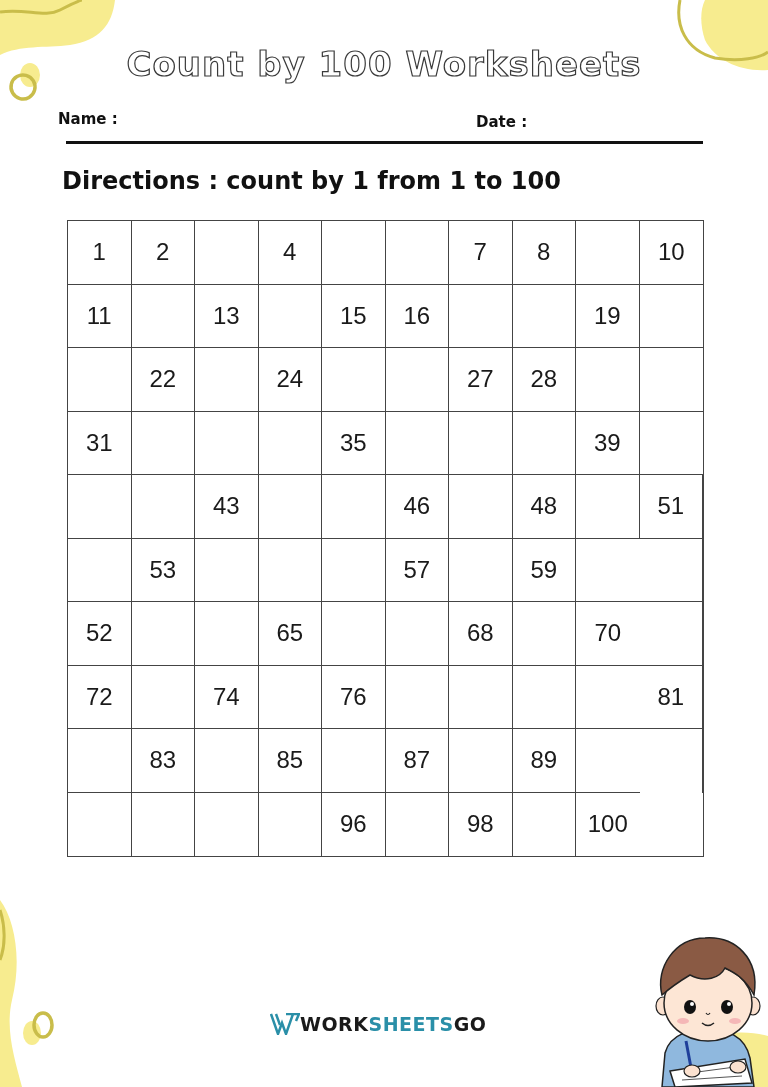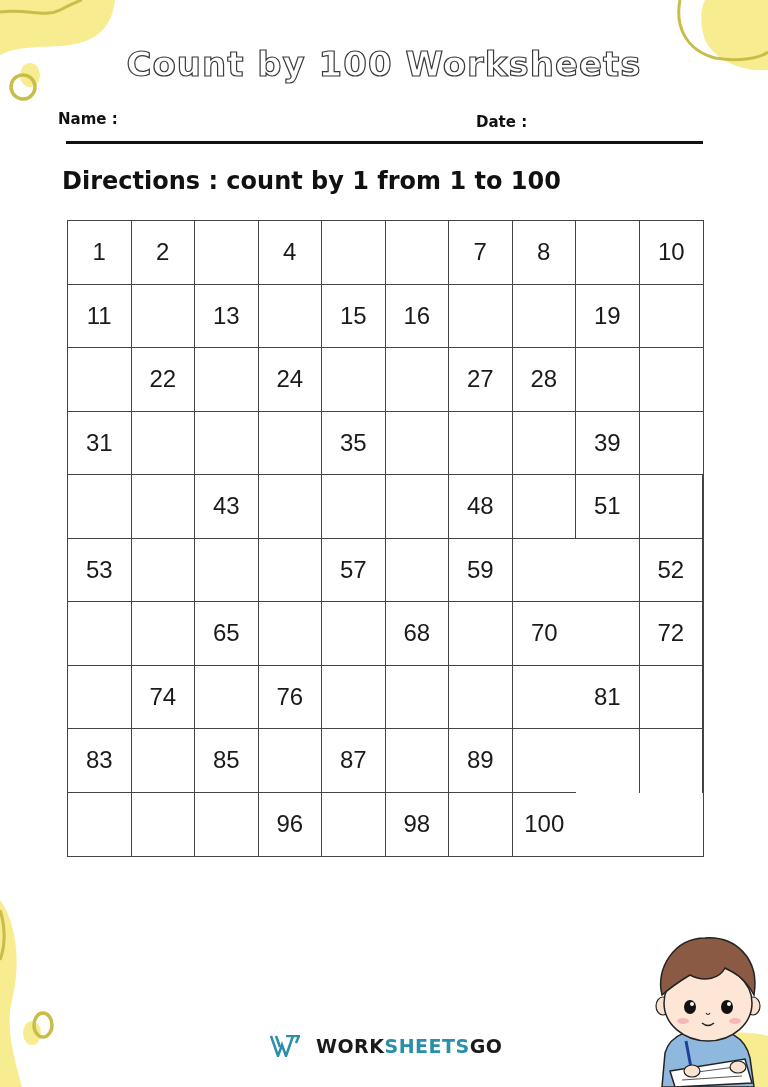--- a/index.html
+++ b/index.html
@@ -18,21 +18,21 @@
     display:grid; grid-template-columns:repeat(10, 1fr); grid-template-rows:repeat(10, 1fr);
     border:1.5px solid #444; box-sizing:border-box;
   }
   .cell {
     border-right:1.5px solid #444; border-bottom:1.5px solid #444;
     display:flex; align-items:center; justify-content:center;
     font-family:"Liberation Sans", sans-serif; font-size:24px; color:#1a1a1a;
   }
   .cell.lastcol { border-right:none; }
   .cell.lastrow { border-bottom:none; }
-  .logo { position:absolute; left:270px; top:1035px; display:flex; align-items:center; gap:16px; }
+  .logo { position:absolute; left:270px; top:1013px; display:flex; align-items:center; gap:0; }
   .logo-text { font-family:"DejaVu Sans", sans-serif; font-weight:bold; font-size:19px; letter-spacing:0.5px; }
 </style>
 </head>
 <body>
 
 <svg class="deco" style="left:0;top:0" width="130" height="110" viewBox="0 0 130 110">
   <path d="M0,0 L115,0 C112,25 100,40 70,45 C45,48 20,45 0,55 Z" fill="#f7ec8f"></path>
   <path d="M0,12 C25,8 45,18 60,10 C72,4 80,0 82,0" fill="none" stroke="#c9bd4a" stroke-width="3"></path>
   <ellipse cx="30" cy="75" rx="10" ry="12" fill="#f7ec8f"></ellipse>
   <ellipse cx="23" cy="87" rx="12" ry="12" fill="none" stroke="#c9bd4a" stroke-width="3.5" transform="rotate(15 23 87)"></ellipse>
@@ -98,20 +98,21 @@
     <div class="cell"></div>
     <div class="cell"></div>
     <div class="cell"></div>
     <div class="cell">39</div>
     <div class="cell lastcol"></div>
     <div class="cell"></div>
     <div class="cell"></div>
     <div class="cell">43</div>
     <div class="cell"></div>
     <div class="cell"></div>
+    <div class="cell">46</div>
     <div class="cell"></div>
     <div class="cell">48</div>
     <div class="cell"></div>
     <div class="cell">51</div>
     <div class="cell"></div>
     <div class="cell">53</div>
     <div class="cell"></div>
     <div class="cell"></div>
     <div class="cell"></div>
     <div class="cell">57</div>

